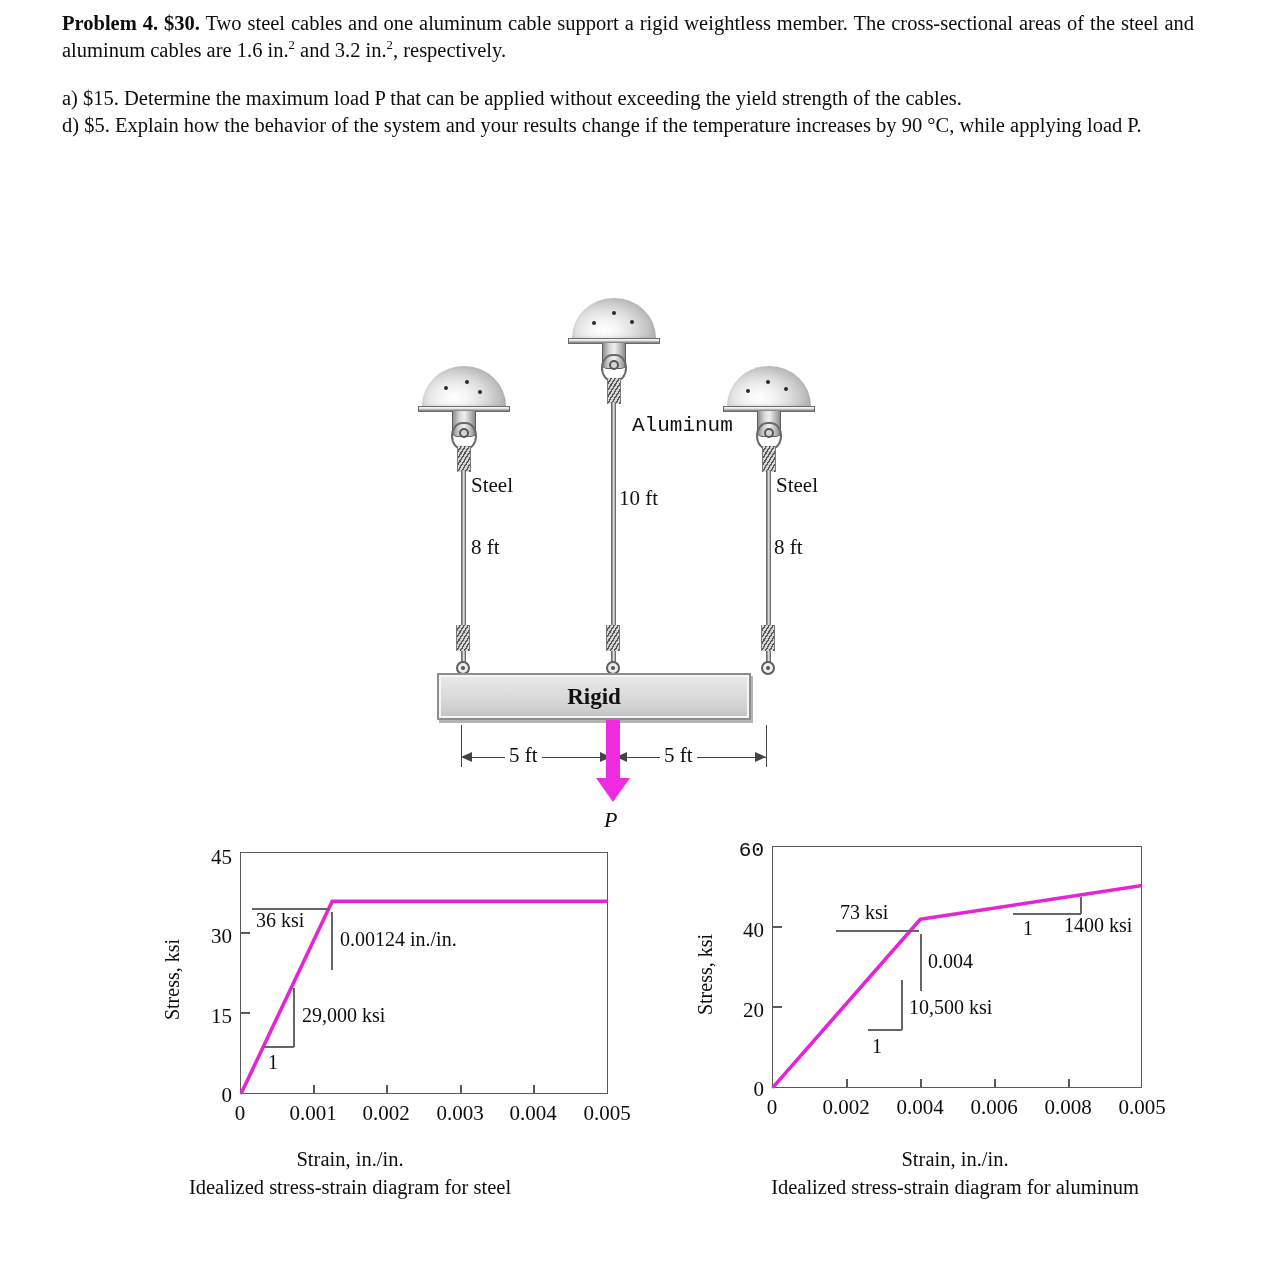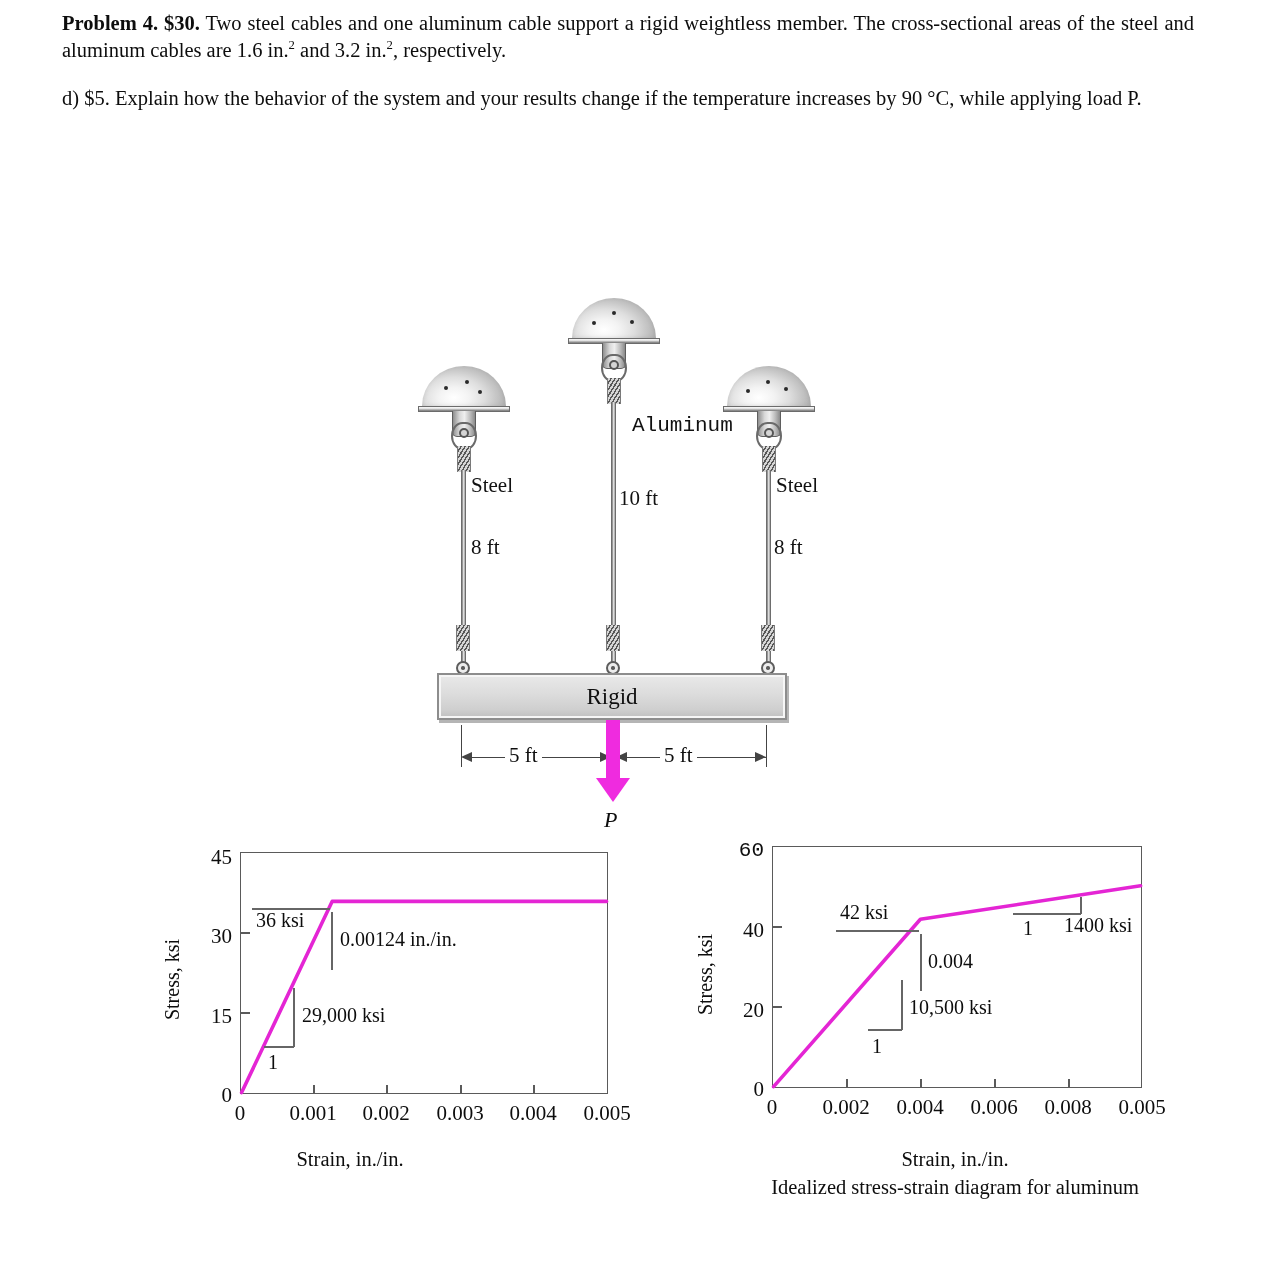--- a/index.html
+++ b/index.html
@@ -179,26 +179,27 @@
     font-size: 21px;
     white-space: nowrap;
     color: #111;
   }
 
   
   #rigid-bar {
     position: absolute;
     left: 437px;
     top: 403px;
-    width: 350px;
+    width: 314px;
     height: 47px;
     background: linear-gradient(180deg, #e9e9e9 0%, #dcdcdc 45%, #cfcfcf 80%, #bfbfbf 100%);
     border: 2px solid #8d8d8d;
     box-sizing: border-box;
     box-shadow: inset 0 0 0 2px #f6f6f6, 2px 3px 0 0 rgba(120,120,120,0.55);
+    font-weight: bold;
   }
   #rigid-bar .rigid-text {
     position: absolute;
     left: 0;
     right: 0;
     top: 9px;
     text-align: center;
     font-size: 23px;
     color: #101010;
   }
@@ -318,20 +319,21 @@
     white-space: nowrap;
   }
   svg.curve { position: absolute; left: 0; top: 0; overflow: visible; }
 </style>
 </head>
 <body>
 
 <div id="problem-statement">
   <p class="para"><b>Problem 4.</b> <b>$30.</b><span> Two steel cables and one aluminum cable support a rigid weightless member. The cross-sectional areas of the steel and aluminum cables are 1.6 in.</span><sup class="sq">2</sup><span> and 3.2 in.</span><sup class="sq">2</sup><span>, respectively.</span></p>
   <div class="gap"></div>
+  <p class="para">a) $15. Determine the maximum load P that can be applied without exceeding the yield strength of the cables.</p>
   <p class="para">d) $5. Explain how the behavior of the system and your results change if the temperature increases by 90 °C, while applying load P.</p>
 </div>
 
 <div id="figure">
 
   <div class="mount" style="left:418px; top:96px;">
     <div class="dome"></div>
     <div class="speck" style="left:26px; top:20px;"></div>
     <div class="speck" style="left:47px; top:14px;"></div>
     <div class="speck" style="left:60px; top:24px;"></div>
@@ -439,20 +441,21 @@
   <div class="ann-line-v" style="left:331px; top:912px; height:58px;"></div>
   <div class="ann-text" style="left:340px; top:928px;">0.00124 in./in.</div>
 
   <div class="ann-line-v" style="left:293px; top:988px; height:59px;"></div>
   <div class="ann-line-h" style="left:264px; top:1046px; width:30px;"></div>
   <div class="ann-text" style="left:302px; top:1004px;">29,000 ksi</div>
   <div class="ann-text" style="left:268px; top:1051px;">1</div>
 
   <div class="chart-caption" style="left:160px; top:1146px; width:380px;">
     <div>Strain, in./in.</div>
+    <div>Idealized stress-strain diagram for steel</div>
   </div>
 </div>
 
 <div class="chart-block" id="chart-aluminum" style="left:0; top:0; width:1280px; height:1263px;">
 
   <div class="axis-label-y" style="left:645px; top:963px; width:120px; text-align:center;">Stress, ksi</div>
 
   <div class="chart-frame" style="left:772px; top:846px; width:370px; height:242px;"></div>
 
   <div class="tick-y-label" style="left:718px; top:839px; width:46px;font-family:Liberation Mono, monospace;">60</div>
@@ -472,21 +475,21 @@
   <div class="tick-x-label" style="left:879px; top:1095px; width:82px;">0.004</div>
   <div class="tick-x-label" style="left:953px; top:1095px; width:82px;">0.006</div>
   <div class="tick-x-label" style="left:1027px; top:1095px; width:82px;">0.008</div>
   <div class="tick-x-label" style="left:1101px; top:1095px; width:82px;">0.005</div>
 
   <svg class="curve" width="1280" height="1263">
     <polyline id="alum-polyline" fill="none" stroke="#e425d4" stroke-width="3.6" stroke-linejoin="round" stroke-linecap="round" points="773.60,1086.60 920.40,919.30 1140.60,885.84"></polyline>
   </svg>
 
   <div class="ann-line-h" style="left:836px; top:930px; width:83px;"></div>
-  <div class="ann-text" style="left:840px; top:901px;">42 ksi</div>
+  <div class="ann-text" style="left:840px; top:901px;">73 ksi</div>
 
   <div class="ann-line-v" style="left:920px; top:934px; height:57px;"></div>
   <div class="ann-text" style="left:928px; top:950px;">0.004</div>
 
   <div class="ann-line-v" style="left:901px; top:980px; height:50px;"></div>
   <div class="ann-line-h" style="left:868px; top:1029px; width:34px;"></div>
   <div class="ann-text" style="left:909px; top:996px;">10,500 ksi</div>
   <div class="ann-text" style="left:872px; top:1035px;">1</div>
 
   <div class="ann-line-h" style="left:1013px; top:913px; width:68px;"></div>

